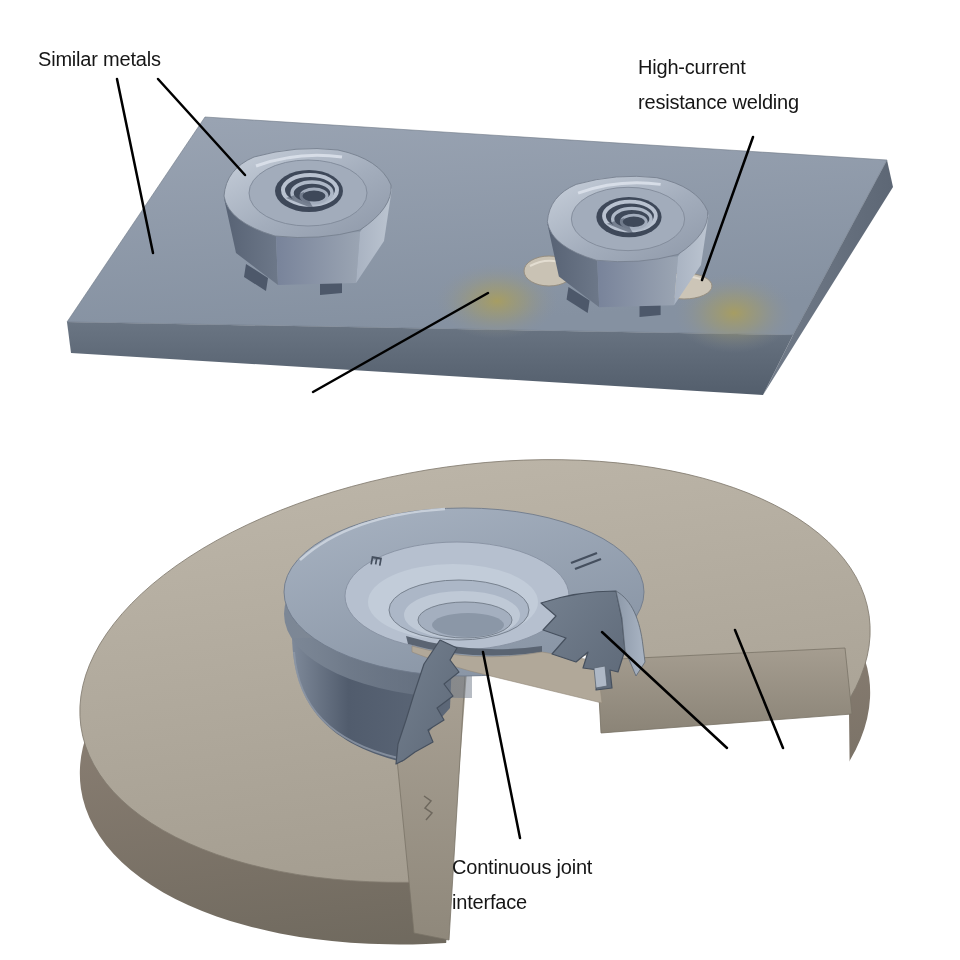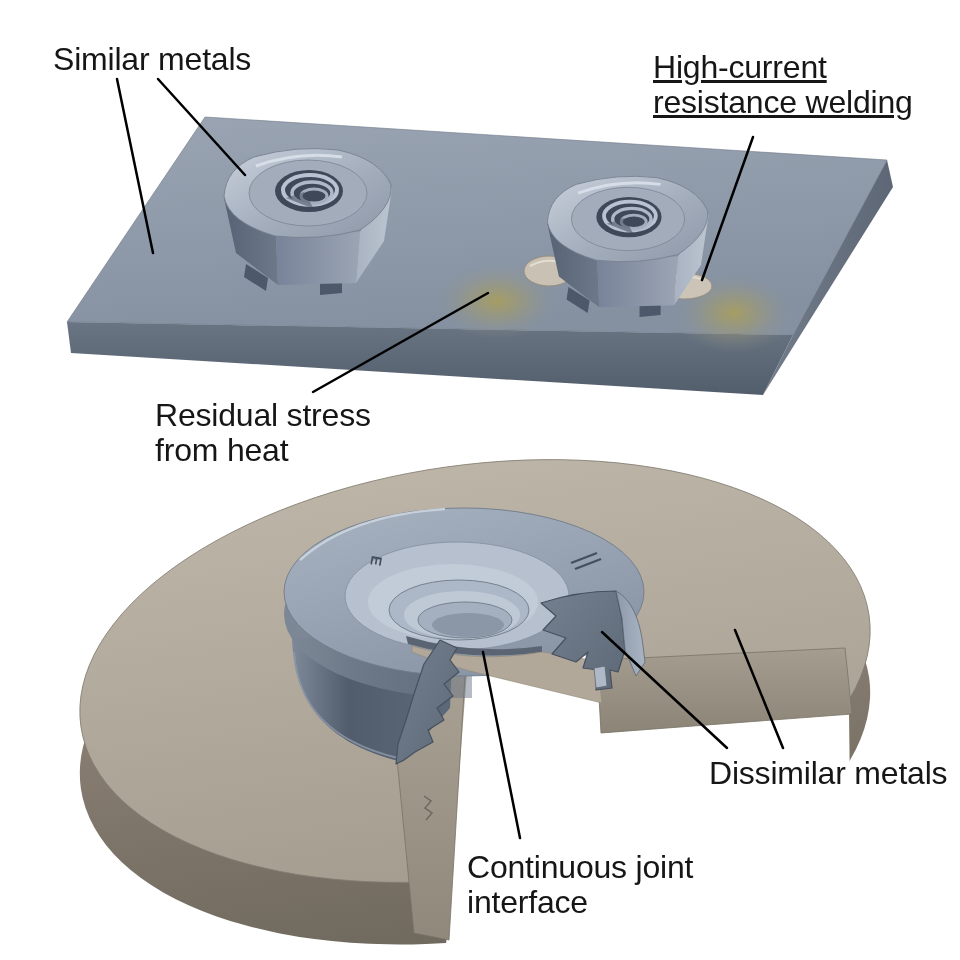--- a/index.html
+++ b/index.html
@@ -2,25 +2,25 @@
 <html><head>
 <meta charset="utf-8">
 <style>
   html,body{margin:0;padding:0;background:#ffffff;}
   .stage{
     position:relative;width:960px;height:960px;background:#ffffff;overflow:hidden;
     font-family:"Liberation Sans",sans-serif;
   }
   .art{position:absolute;left:0;top:0;width:960px;height:960px;}
   .label{
-    position:absolute;font-size:32px;line-height:35px;color:#161616;
-    white-space:pre-line;letter-spacing:-0.2px;margin-left:15px;
+    position:absolute;font-size:20px;line-height:35px;color:#161616;
+    white-space:pre-line;letter-spacing:-0.2px;
   }
   .lbl-similar{left:38px;top:42px;}
-  .lbl-highcurrent{left:638px;top:50px;text-decoration:underline;}
+  .lbl-highcurrent{left:638px;top:50px;}
   .lbl-residual{left:140px;top:398px;}
   .lbl-dissimilar{left:694px;top:756px;}
   .lbl-continuous{left:452px;top:850px;}
 </style>
 </head>
 <body>
 
 <div class="stage">
 
   <svg class="art" viewBox="0 0 960 960" aria-hidden="true">
@@ -184,19 +184,16 @@
       <line x1="313" y1="392" x2="488" y2="293"></line>
       <line x1="727" y1="748" x2="602" y2="632"></line>
       <line x1="783" y1="748" x2="735" y2="630"></line>
       <line x1="520" y1="838" x2="483" y2="652"></line>
     </g>
   </svg>
 
   <div class="label lbl-similar">Similar metals</div>
   <div class="label lbl-highcurrent">High-current
 resistance welding</div>
-  <div class="label lbl-residual">Residual stress
-from heat</div>
-  <div class="label lbl-dissimilar">Dissimilar metals</div>
   <div class="label lbl-continuous">Continuous joint
 interface</div>
 
 </div>
 
 </body></html>

